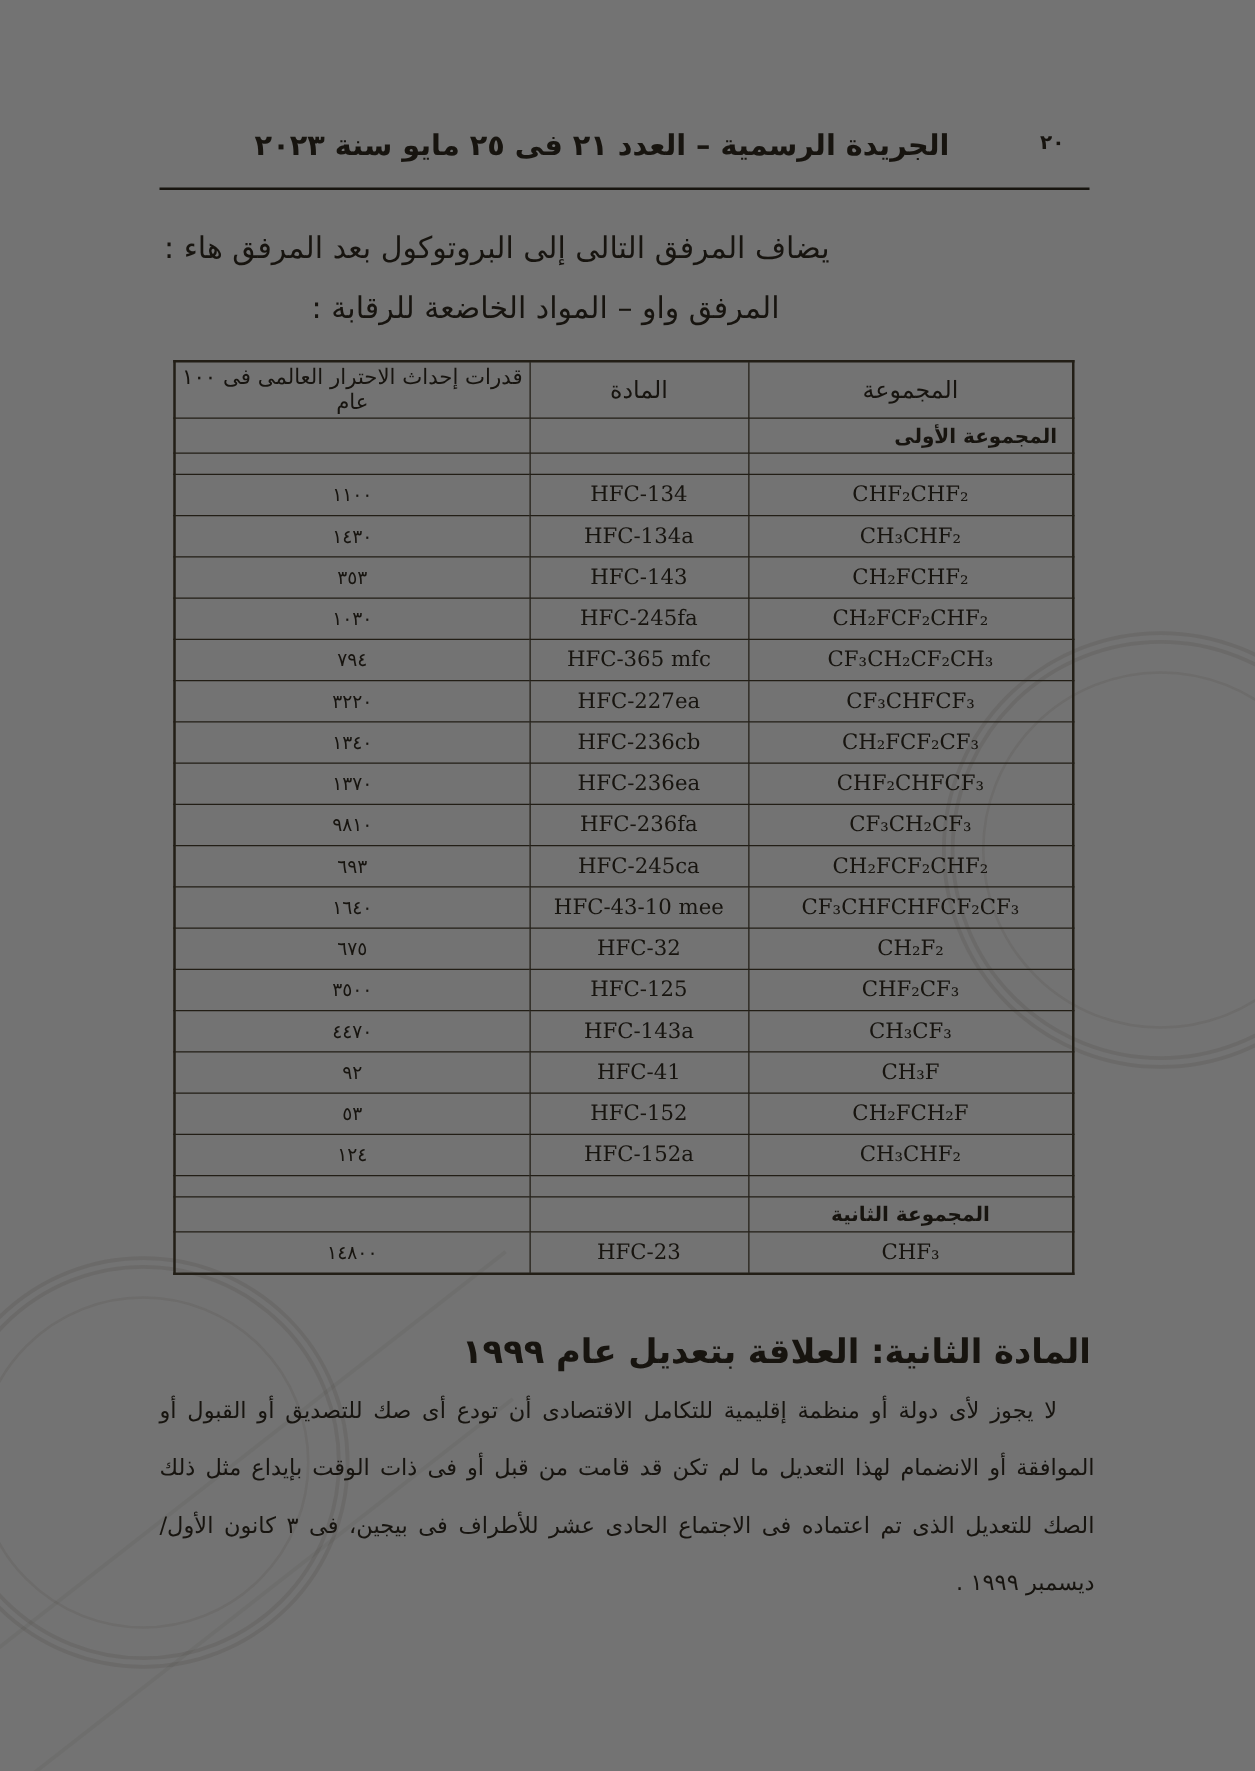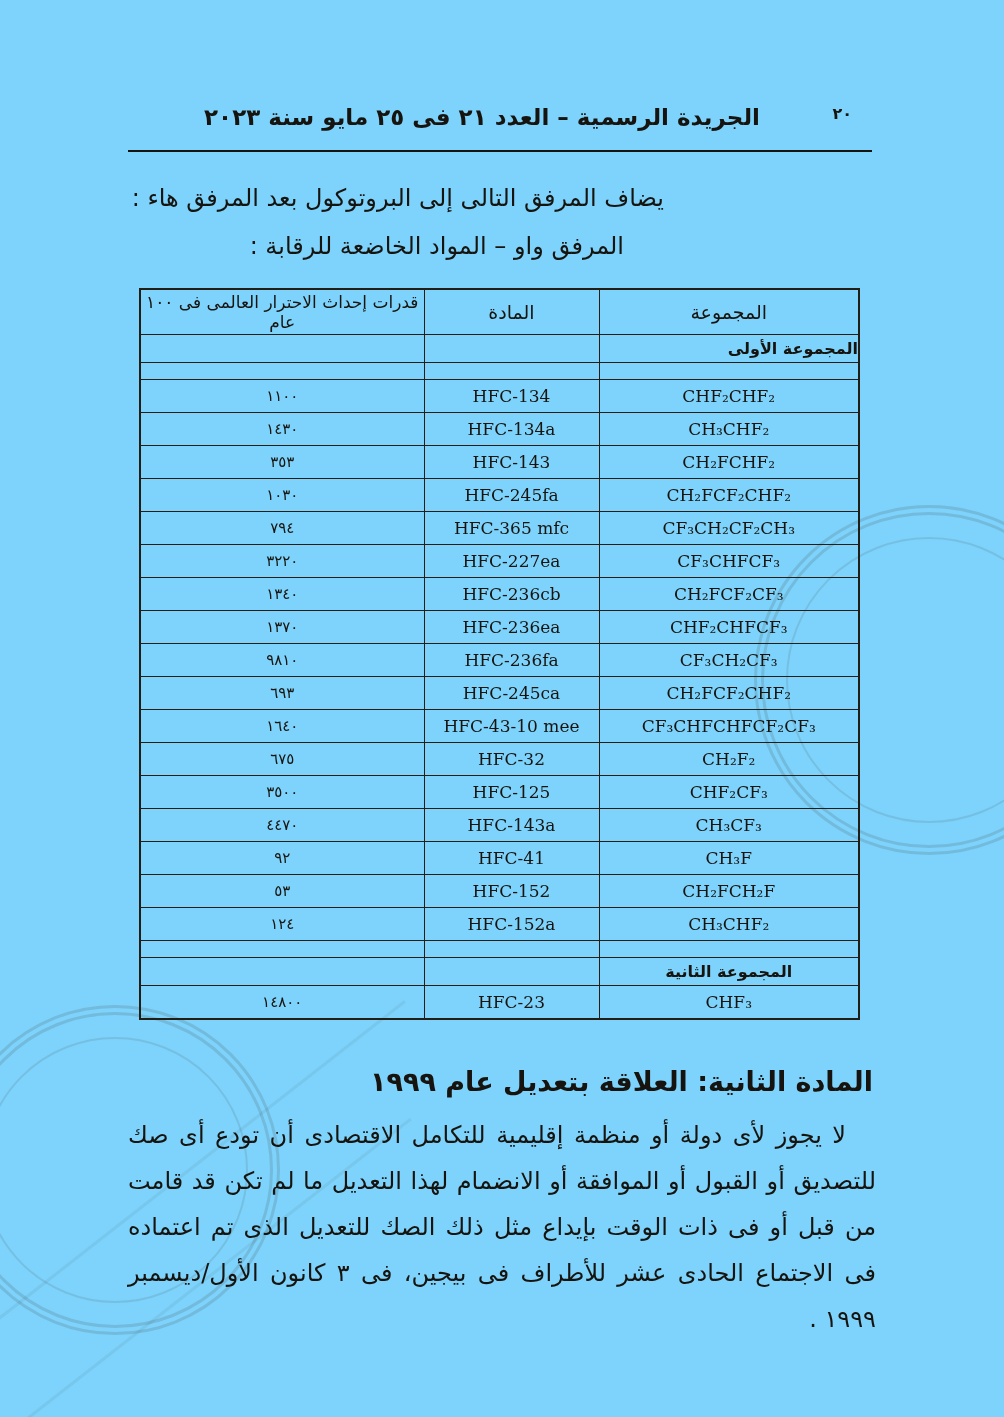--- a/index.html
+++ b/index.html
@@ -1,44 +1,44 @@
 <!DOCTYPE html>
 <html lang="ar" dir="rtl"><head>
 <meta charset="utf-8">
 <style>
   html,body{margin:0;padding:0;background:#fcfbf7;}
   body{width:1004px;height:1417px;font-family:"DejaVu Sans",sans-serif;}
-  .page{position:relative;width:1004px;height:1417px;background:#7dd3fc;overflow:hidden;direction:rtl;color:#17140f;}
+  .page{position:relative;width:1004px;height:1417px;background:#737373;overflow:hidden;direction:rtl;color:#17140f;}
 
   
   .header-title{position:absolute;top:104px;left:482px;transform:translateX(-50%);font-size:23px;font-weight:bold;white-space:nowrap;}
   .page-number{position:absolute;top:104px;right:152px;font-size:16px;font-weight:bold;}
   .header-rule{position:absolute;top:150px;left:128px;width:744px;height:2px;background:#17140f;}
 
   
   .intro-line1{position:absolute;top:184px;right:340px;font-size:24px;white-space:nowrap;}
   .intro-line2{position:absolute;top:232px;right:380px;font-size:24px;white-space:nowrap;}
 
   
   table.substances{position:absolute;top:288px;right:144px;width:719px;border-collapse:collapse;table-layout:fixed;border:2px solid #221e16;background:transparent;}
   .substances th,.substances td{border:1px solid #221e16;text-align:center;vertical-align:middle;padding:0 4px;overflow:hidden;}
   .substances th{height:44px;font-size:19px;font-weight:normal;}
   th.col-gwp{font-size:17px;}
   tr.row-section td{height:27px;}
   tr.row-empty td{height:16px;}
   tr.row-data td{height:32px;margin-top:12px;}
   td.section-label{font-weight:bold;font-size:16px;}
-  td.align-right{text-align:right;padding-right:0;}
+  td.align-right{text-align:right;padding-right:12px;}
   .latin{font-family:"DejaVu Serif","Liberation Serif",serif;font-weight:normal;font-size:17px;direction:ltr;}
   td.cell-gwp{font-size:15px;letter-spacing:6px;}
 
   
   .article-heading{position:absolute;top:1066px;right:131px;font-size:27px;font-weight:bold;white-space:nowrap;}
   .article-heading .rest{font-weight:bold;}
-  .article-paragraph{position:absolute;top:1088px;right:128px;width:748px;font-size:24px;line-height:46px;text-align:justify;text-indent:30px;}
+  .article-paragraph{position:absolute;top:1088px;right:128px;width:748px;font-size:18px;line-height:46px;text-align:justify;text-indent:30px;}
 
   
   .stamp{position:absolute;border-radius:50%;border:10px double rgba(70,65,55,0.16);}
   .stamp::after{content:"";position:absolute;inset:22px;border-radius:50%;border:2px solid rgba(70,65,55,0.13);}
   .stamp-left{left:-50px;top:1005px;width:310px;height:310px;}
   .stamp-right{right:-100px;top:505px;width:330px;height:330px;}
   .scratch{position:absolute;background:rgba(60,55,45,0.07);height:3px;}
   .scratch-1{left:-60px;top:1160px;width:520px;transform:rotate(-38deg);}
   .scratch-2{left:-90px;top:1290px;width:560px;transform:rotate(-38deg);}
 </style>

